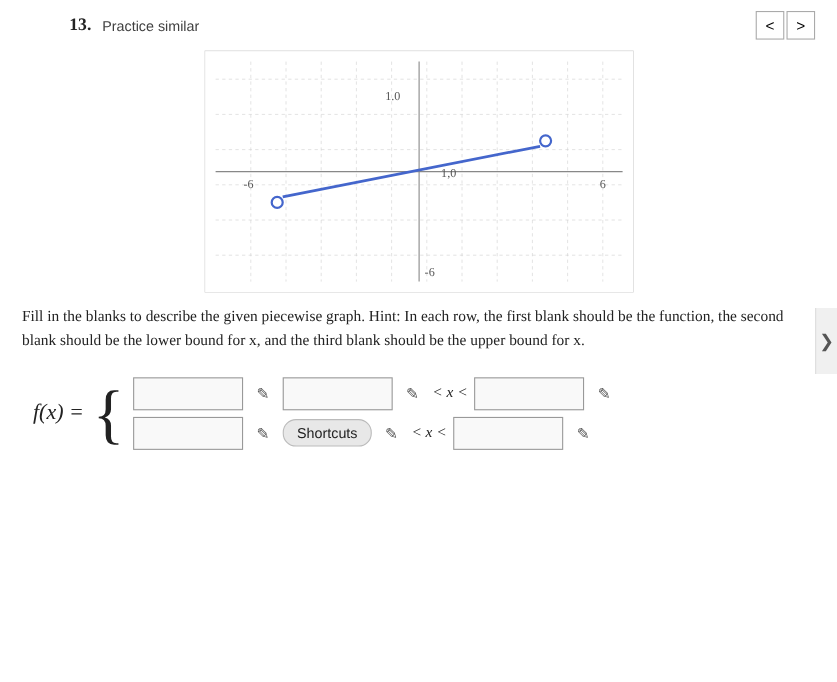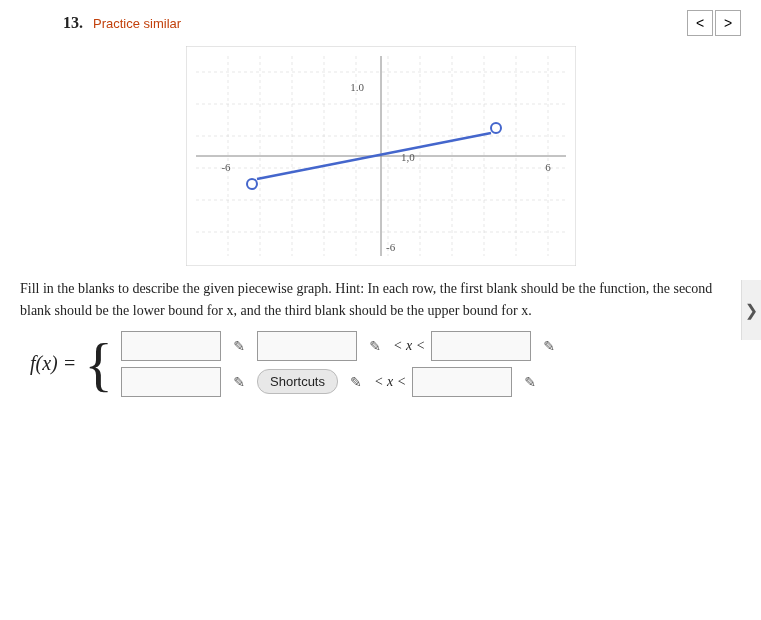--- a/index.html
+++ b/index.html
@@ -40,21 +40,21 @@
       color: #fff;
       border: none;
       padding: 4px 12px;
       font-size: 13px;
       cursor: pointer;
       border-radius: 2px;
     }
 
     .btn-practice {
       background: transparent;
-      color: #c2410c;
+      color: #404040;
       border: none;
       font-size: 13px;
       cursor: pointer;
     }
 
     .nav-arrows {
       display: flex;
       gap: 2px;
       margin-left: auto;
     }
@@ -82,21 +82,21 @@
       width: 390px;
       height: 220px;
       background: #fff;
     }
 
     
     .description {
       font-size: 14px;
       color: #222;
       line-height: 1.6;
-      margin-bottom: 8px;
+      margin-bottom: 20px;
       max-width: 700px;
     }
 
     
     .piecewise-container {
       display: flex;
       align-items: center;
       gap: 8px;
       margin-left: 10px;
     }

